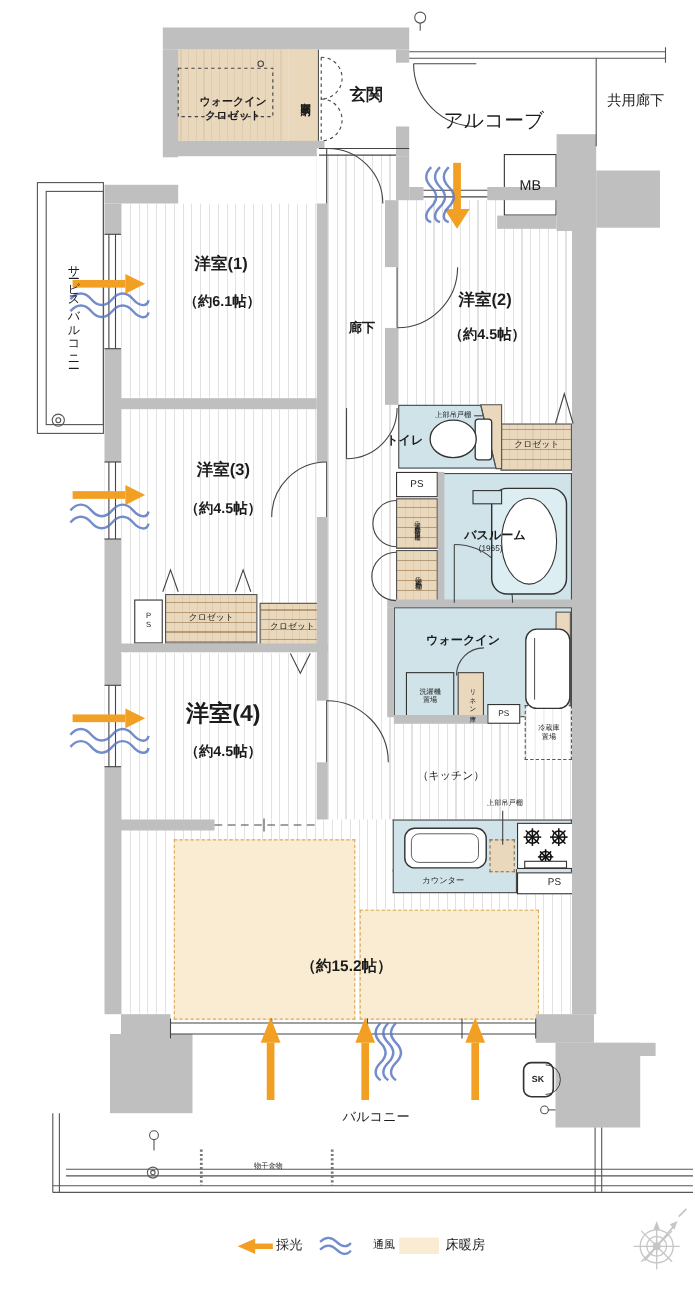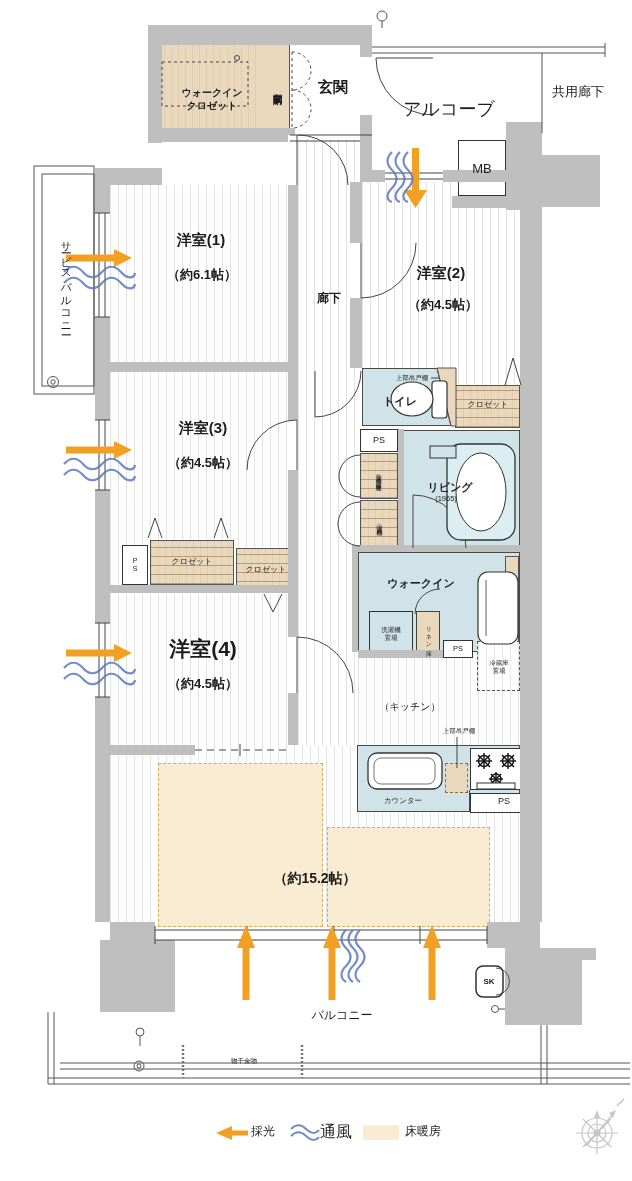--- a/index.html
+++ b/index.html
@@ -325,47 +325,47 @@
   <div class="lb bold" style="left:333px;top:87px;font-size:15px;">玄関</div>
   <div class="lb" style="left:449px;top:110px;font-size:18px;">アルコーブ</div>
   <div class="lb" style="left:578px;top:92px;font-size:13px;">共用廊下</div>
   <div class="lb" style="left:482px;top:169px;font-size:13px;">MB</div>
   <div class="lb vert" style="left:66px;top:282px;font-size:11px;">サービスバルコニー</div>
   <div class="lb bold" style="left:201px;top:240px;font-size:15px;">洋室(1)</div>
   <div class="lb bold" style="left:202px;top:275px;font-size:13px;">（約6.1帖）</div>
   <div class="lb bold" style="left:329px;top:299px;font-size:12px;">廊下</div>
   <div class="lb bold" style="left:441px;top:273px;font-size:15px;">洋室(2)</div>
   <div class="lb bold" style="left:443px;top:305px;font-size:13px;">（約4.5帖）</div>
-  <div class="lb bold" style="left:400px;top:401px;font-size:11px;">トイレ</div>
+  <div class="lb bold" style="left:368px;top:401px;font-size:11px;">トイレ</div>
   <div class="lb" style="left:412px;top:378px;font-size:6.5px;">上部吊戸棚</div>
   <div class="lb" style="left:488px;top:405px;font-size:8px;">クロゼット</div>
   <div class="lb bold" style="left:203px;top:428px;font-size:15px;">洋室(3)</div>
   <div class="lb bold" style="left:203px;top:463px;font-size:13px;">（約4.5帖）</div>
   <div class="lb vert" style="left:135px;top:565px;font-size:7px;">PS</div>
   <div class="lb" style="left:192px;top:562px;font-size:8px;">クロゼット</div>
   <div class="lb" style="left:266px;top:570px;font-size:8px;">クロゼット</div>
   <div class="lb bold" style="left:203px;top:649px;font-size:21px;">洋室(4)</div>
   <div class="lb bold" style="left:203px;top:684px;font-size:13px;">（約4.5帖）</div>
   <div class="lb" style="left:379px;top:441px;font-size:9px;">PS</div>
   <div class="lb vert" style="left:379px;top:476px;font-size:5.5px;height:44px;line-height:1.15;">物入（可動棚・一部固定棚）</div>
   <div class="lb vert" style="left:379px;top:524px;font-size:6px;height:45px;line-height:1.15;">物入（可動棚）</div>
-  <div class="lb bold" style="left:450px;top:487px;font-size:11px;">リビング</div>
+  <div class="lb bold" style="left:450px;top:487px;font-size:11px;">バスルーム</div>
   <div class="lb" style="left:446px;top:499px;font-size:7.5px;">(1965)</div>
   <div class="lb bold" style="left:421px;top:583px;font-size:11px;">ウォークイン</div>
   <div class="lb" style="left:391px;top:634px;font-size:6.5px;">洗濯機
 置場</div>
   <div class="lb vert" style="left:428px;top:634px;font-size:6px;">リネン庫</div>
   <div class="lb" style="left:458px;top:649px;font-size:7.5px;">PS</div>
   <div class="lb" style="left:499px;top:667px;font-size:6.5px;">冷蔵庫
 置場</div>
   <div class="lb" style="left:410px;top:706px;font-size:10px;">（キッチン）</div>
   <div class="lb" style="left:459px;top:731px;font-size:6.5px;">上部吊戸棚</div>
   <div class="lb" style="left:403px;top:801px;font-size:7.5px;">カウンター</div>
   <div class="lb" style="left:504px;top:802px;font-size:9px;">PS</div>
   <div class="lb bold" style="left:315px;top:878px;font-size:14px;">（約15.2帖）</div>
   <div class="lb" style="left:342px;top:1016px;font-size:12px;">バルコニー</div>
   <div class="lb" style="left:489px;top:982px;font-size:8px;font-weight:bold;">SK</div>
   <div class="lb" style="left:244px;top:1061px;font-size:6.5px;">物干金物</div>
 
   <div class="lb" style="left:263px;top:1132px;font-size:12px;">採光</div>
-  <div class="lb" style="left:336px;top:1132px;font-size:16px;">通風</div>
+  <div class="lb" style="left:349px;top:1132px;font-size:10px;">通風</div>
   <div class="lb" style="left:423px;top:1132px;font-size:12px;">床暖房</div>
 </div>
 
 </body></html>

